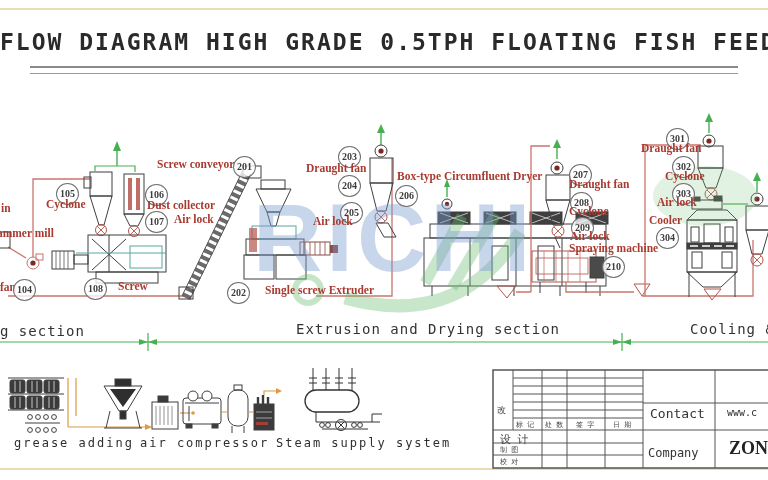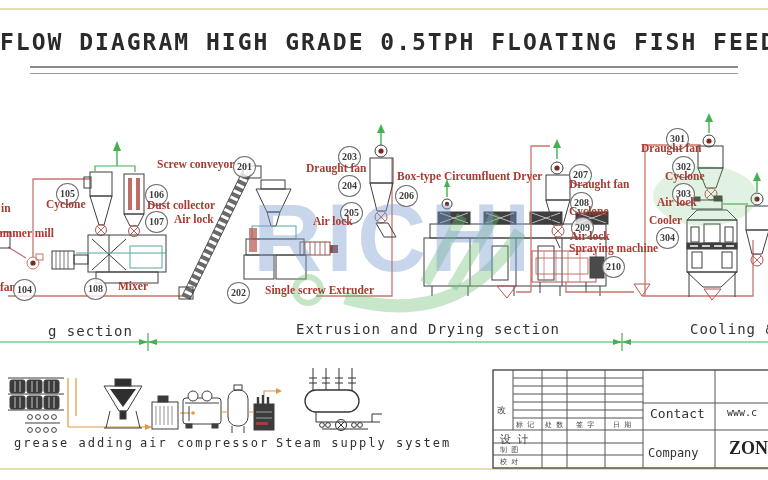--- a/index.html
+++ b/index.html
@@ -307,21 +307,21 @@
 <span class="abs b" style="left:56px;top:183px;">105</span>
 <span class="abs rl" style="left:46px;top:198px;">Cyclone</span>
 
 <span class="abs b" style="left:145px;top:184px;">106</span>
 <span class="abs rl" style="left:147px;top:199px;">Dust collector</span>
 
 <span class="abs b" style="left:145px;top:211px;">107</span>
 <span class="abs rl" style="left:174px;top:213px;">Air lock</span>
 
 <span class="abs b" style="left:84px;top:278px;">108</span>
-<span class="abs rl" style="left:118px;top:280px;">Mixer</span>
+<span class="abs rl" style="left:118px;top:280px;">Screw</span>
 
 <span class="abs rl" style="left:157px;top:158px;">Screw conveyor</span>
 <span class="abs b" style="left:233px;top:156px;">201</span>
 
 <span class="abs b" style="left:227px;top:282px;">202</span>
 <span class="abs rl" style="left:265px;top:284px;">Single screw Extruder</span>
 
 <span class="abs b" style="left:338px;top:146px;">203</span>
 <span class="abs rl" style="left:306px;top:162px;">Draught fan</span>
 
@@ -350,21 +350,21 @@
 
 <span class="abs b" style="left:672px;top:156px;">302</span>
 <span class="abs rl" style="left:665px;top:170px;">Cyclone</span>
 
 <span class="abs b" style="left:672px;top:183px;">303</span>
 <span class="abs rl" style="left:657px;top:196px;">Air lock</span>
 
 <span class="abs rl" style="left:649px;top:214px;">Cooler</span>
 <span class="abs b" style="left:656px;top:227px;">304</span>
 
-<span class="abs sec" style="left:0px;top:323px;margin-left:48px;">g section</span>
+<span class="abs sec" style="left:0px;top:323px;">g section</span>
 <span class="abs sec" style="left:296px;top:321px;">Extrusion and Drying section</span>
 <span class="abs sec" style="left:690px;top:321px;">Cooling &amp; Pa</span>
 
 <span class="abs aux" style="left:14px;top:436px;">grease adding</span>
 <span class="abs aux" style="left:140px;top:436px;">air compressor</span>
 <span class="abs aux" style="left:276px;top:436px;">Steam supply system</span>
 
 <span class="abs tb" style="left:497px;top:404px;font-size:9px;">改</span>
 <span class="abs tb" style="left:516px;top:420px;font-size:7px;">标 记</span>
 <span class="abs tb" style="left:545px;top:420px;font-size:7px;">处 数</span>

